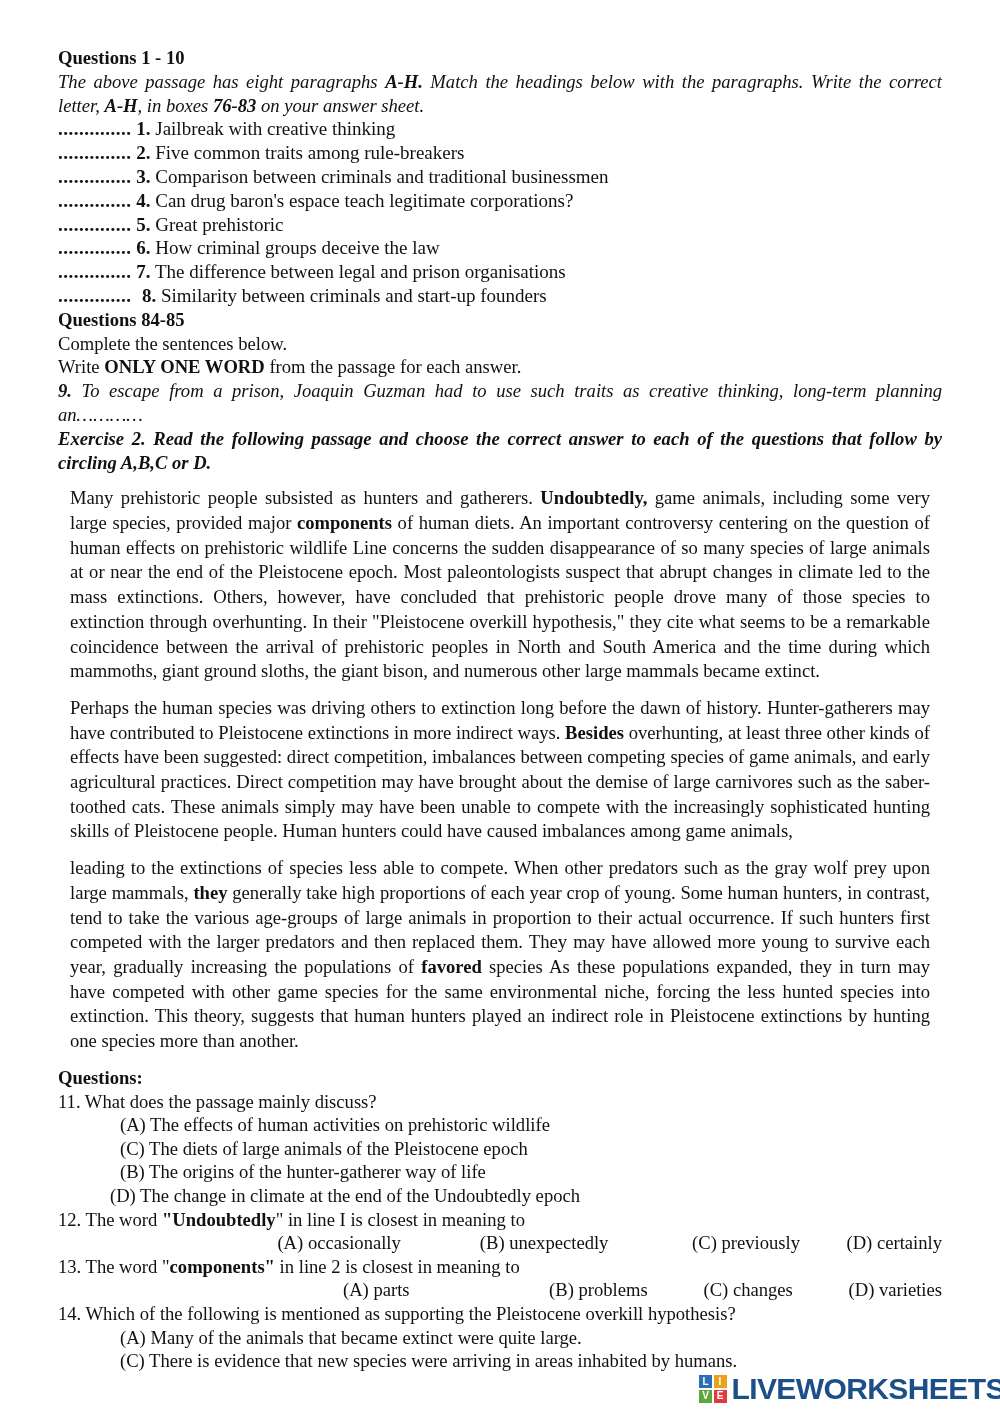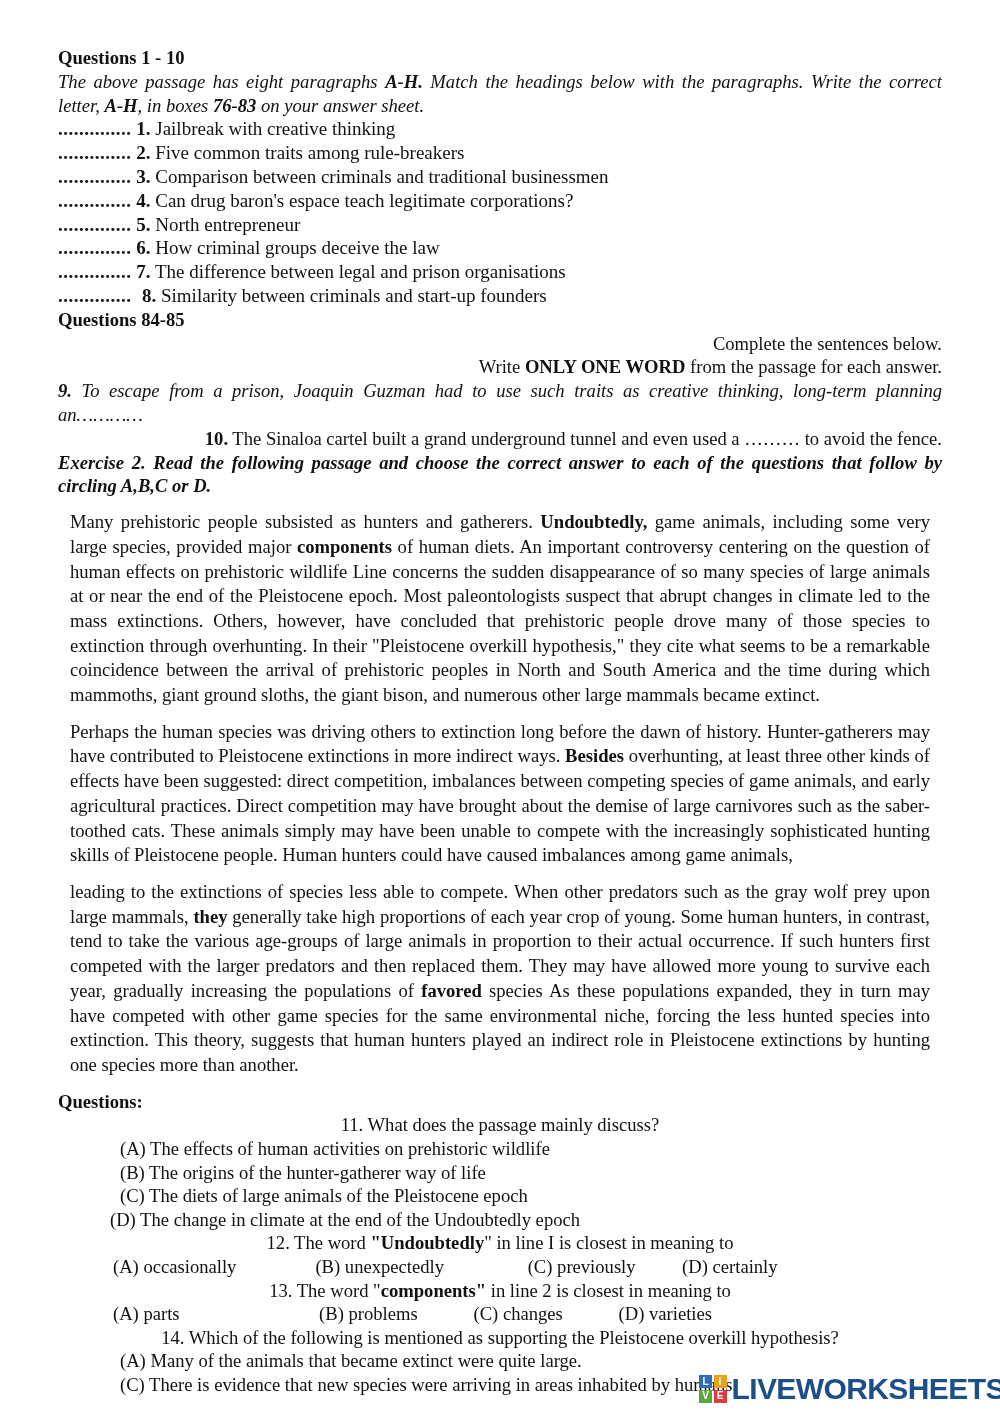--- a/index.html
+++ b/index.html
@@ -17,21 +17,20 @@
   }
   .page {
     position: absolute;
     left: 58px;
     top: 46px;
     width: 884px;
   }
   .ln {
     font-size: 18.6px;
     line-height: 23.8px;
-    text-align: right;
   }
   .bold { font-weight: bold; }
   .just {
     text-align: justify;
     text-align-last: left;
     font-style: italic;
   }
   .head {
     font-weight: bold;
     font-size: 18.6px;
@@ -47,35 +46,35 @@
     font-size: 18.6px;
     line-height: 24.7px;
     text-align: justify;
     text-align-last: left;
     margin: 12px;
   }
   .q {
     font-size: 18.6px;
     line-height: 23.6px;
     margin: 0;
-    text-align: center;
   }
   .opt {
     font-size: 18.6px;
     line-height: 23.6px;
     margin: 0;
     padding-left: 62px;
   }
   .opt-d { padding-left: 52px; }
   .optrow {
     font-size: 18.6px;
     line-height: 23.6px;
     margin: 0;
     padding-left: 55px;
     white-space: pre;
+    text-align: right;
   }
 
   
   .logo {
     position: absolute;
     left: 699px;
     top: 1374px;
     display: flex;
     align-items: center;
     gap: 3px;
@@ -116,52 +115,51 @@
   <div class="ln just"><span>The above passage has eight paragraphs </span><span class="bold">A-H.</span><span> Match the headings below with the paragraphs. Write the correct letter, </span><span class="bold">A-H</span><span>, in boxes </span><span class="bold">76-83</span><span> on your answer sheet.</span></div>
 
   <div class="item"><span class="leader">..............</span> <span class="bold">1.</span><span> Jailbreak with creative thinking</span></div>
 
   <div class="item"><span class="leader">..............</span> <span class="bold">2.</span><span> Five common traits among rule-breakers</span></div>
 
   <div class="item"><span class="leader">..............</span> <span class="bold">3.</span><span> Comparison between criminals and traditional businessmen</span></div>
 
   <div class="item"><span class="leader">..............</span> <span class="bold">4.</span><span> Can drug baron's espace teach legitimate corporations?</span></div>
 
-  <div class="item"><span class="leader">..............</span> <span class="bold">5.</span><span> North entrepreneur</span></div>
+  <div class="item"><span class="leader">..............</span> <span class="bold">5.</span><span> Great prehistoric</span></div>
 
   <div class="item"><span class="leader">..............</span> <span class="bold">6.</span><span> How criminal groups deceive the law</span></div>
 
   <div class="item"><span class="leader">..............</span> <span class="bold">7.</span><span> The difference between legal and prison organisations</span></div>
 
   <div class="item"><span class="leader">..............  </span><span class="bold">8.</span><span> Similarity between criminals and start-up founders</span></div>
 
   <div class="head">Questions 84-85</div>
 
   <div class="ln">Complete the sentences below.</div>
 
   <div class="ln"><span>Write </span><span class="bold">ONLY ONE WORD</span><span> from the passage for each answer.</span></div>
 
   <div class="ln just"><span class="bold">9.</span><span> To escape from a prison, Joaquin Guzman had to use such traits as creative thinking, long-term planning an…………</span></div>
 
-  <div class="ln"><span class="bold">10.</span><span> The Sinaloa cartel built a grand underground tunnel and even used a ……… to avoid the fence.</span></div>
 
   <div class="head just">Exercise 2. Read the following passage and choose the correct answer to each of the questions that follow by circling A,B,C or D.</div>
 
   <p class="para"><span>Many prehistoric people subsisted as hunters and gatherers. </span><span class="bold">Undoubtedly,</span><span> game animals, including some very large species, provided major </span><span class="bold">components</span><span> of human diets. An important controversy centering on the question of human effects on prehistoric wildlife Line concerns the sudden disappearance of so many species of large animals at or near the end of the Pleistocene epoch. Most paleontologists suspect that abrupt changes in climate led to the mass extinctions. Others, however, have concluded that prehistoric people drove many of those species to extinction through overhunting. In their "Pleistocene overkill hypothesis," they cite what seems to be a remarkable coincidence between the arrival of prehistoric peoples in North and South America and the time during which mammoths, giant ground sloths, the giant bison, and numerous other large mammals became extinct.</span></p>
 
   <p class="para"><span>Perhaps the human species was driving others to extinction long before the dawn of history. Hunter-gatherers may have contributed to Pleistocene extinctions in more indirect ways. </span><span class="bold">Besides</span><span> overhunting, at least three other kinds of effects have been suggested: direct competition, imbalances between competing species of game animals, and early agricultural practices. Direct competition may have brought about the demise of large carnivores such as the saber-toothed cats. These animals simply may have been unable to compete with the increasingly sophisticated hunting skills of Pleistocene people. Human hunters could have caused imbalances among game animals,</span></p>
 
   <p class="para"><span>leading to the extinctions of species less able to compete. When other predators such as the gray wolf prey upon large mammals, </span><span class="bold">they</span><span> generally take high proportions of each year  crop of young. Some human hunters, in contrast, tend to take the various age-groups of large animals in proportion to their actual occurrence. If such hunters first competed with the larger predators and then replaced them. They may have allowed more young to survive each year, gradually increasing the populations of </span><span class="bold">favored</span><span> species As these populations expanded, they in turn may have competed with other game species for the same environmental niche, forcing the less hunted species into extinction. This theory, suggests that human hunters played an indirect role in Pleistocene extinctions by hunting one species more than another.</span></p>
 
   <div class="head">Questions:</div>
 
   <p class="q">11. What does the passage mainly discuss?</p>
   <p class="opt">(A) The effects of human activities on prehistoric wildlife</p>
+  <p class="opt">(C) The diets of large animals of the Pleistocene epoch</p>
   <p class="opt">(B) The origins of the hunter-gatherer way of life</p>
-  <p class="opt">(C) The diets of large animals of the Pleistocene epoch</p>
   <p class="opt opt-d">(D) The change in climate at the end of the Undoubtedly epoch</p>
 
   <p class="q"><span>12. The word </span><span class="bold">"</span><span class="bold">Undoubtedly</span><span>"</span><span> in line I is closest in meaning to</span></p>
   <p class="optrow">(A) occasionally                 (B) unexpectedly                  (C) previously          (D) certainly</p>
 
   <p class="q"><span>13. The word </span><span>"</span><span class="bold">components"</span><span> in line 2 is closest in meaning to</span></p>
   <p class="optrow">(A) parts                              (B) problems            (C) changes            (D) varieties</p>
 
   <p class="q">14. Which of the following is mentioned as supporting the Pleistocene overkill hypothesis?</p>
   <p class="opt">(A) Many of the animals that became extinct were quite large.</p>

